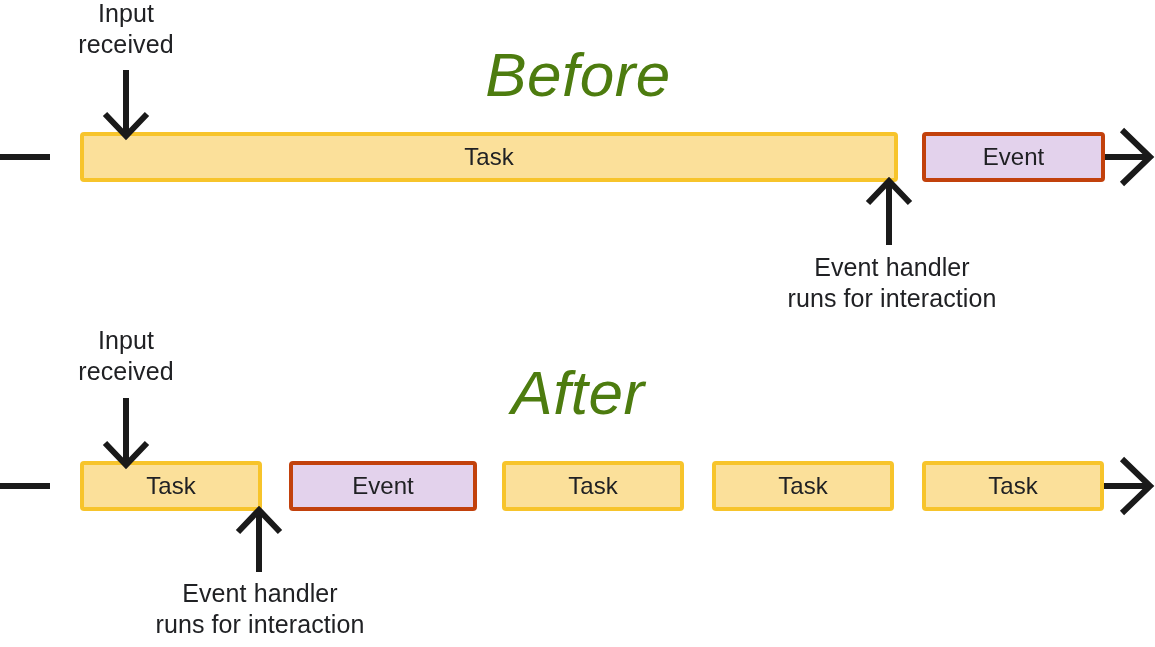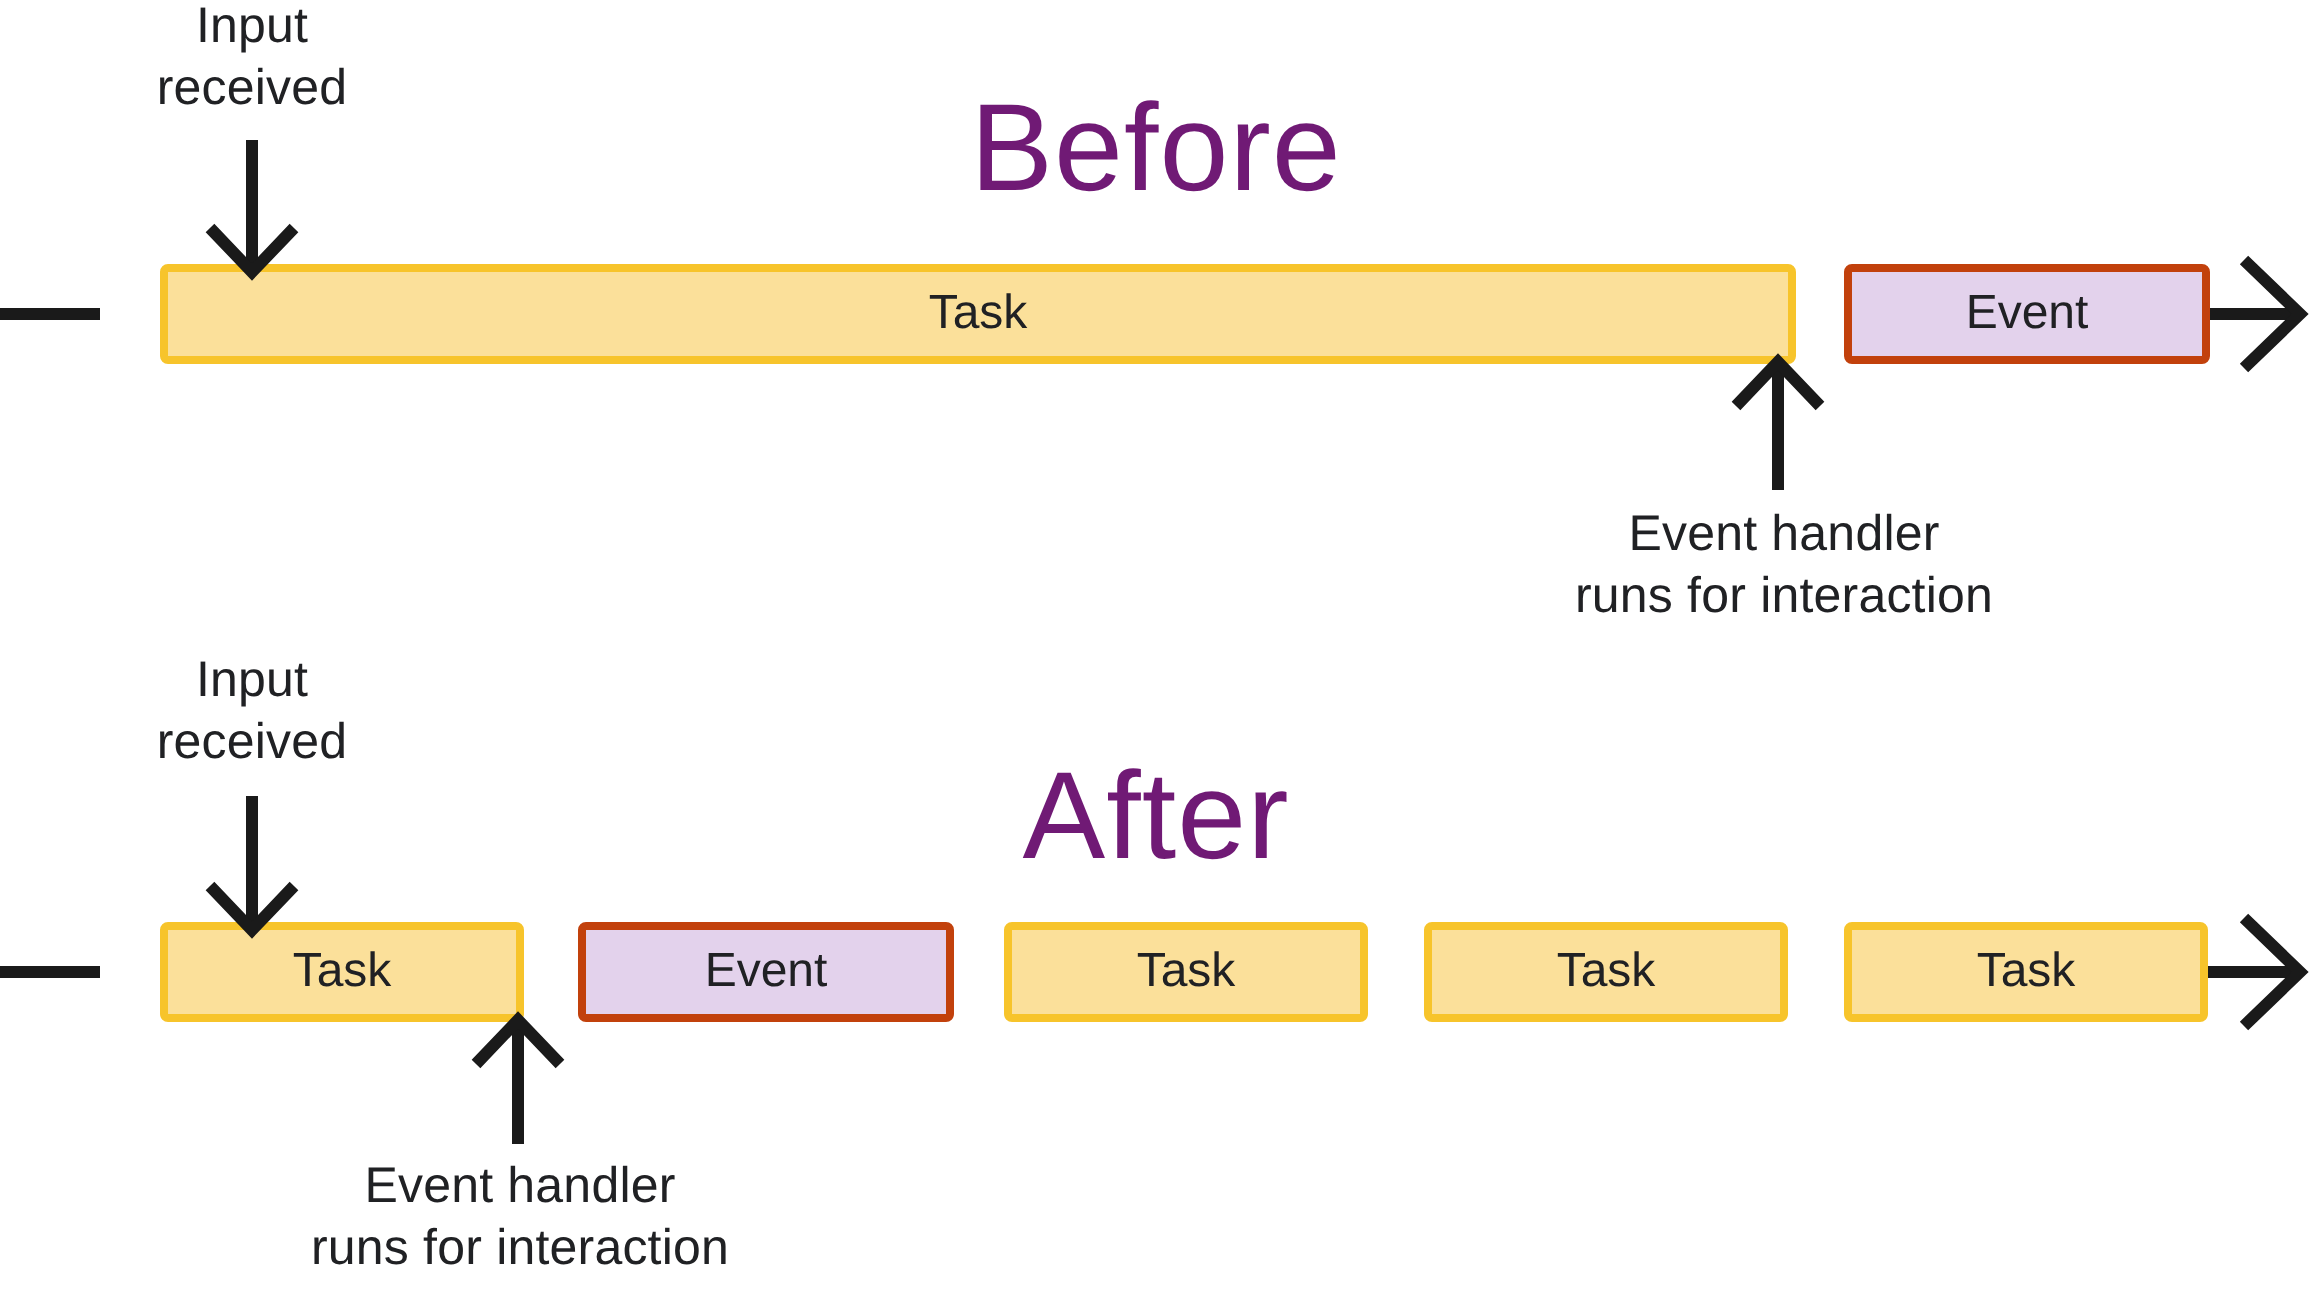--- a/index.html
+++ b/index.html
@@ -20,23 +20,24 @@
     line-height:31px;
     color:#202124;
     text-align:center;
     white-space:pre-line;
     letter-spacing:.1px;
   }
   .title{
     position:absolute;
     font-size:62px;
     line-height:66px;
-    color:#701a75;
+    color:#4d7c0f;
     text-align:center;
     letter-spacing:.5px;
+    font-style:italic;
   }
 
   
   .box{
     position:absolute;
     box-sizing:border-box;
     display:flex;
     align-items:center;
     justify-content:center;
     font-size:24px;
@@ -69,21 +70,21 @@
 
   <div class="rule" style="left:1071px;top:154px;width:76px;"></div>
 
   <div class="box task" style="left:48px;top:132px;width:818px;height:50px;">Task</div>
 
   <div class="box event" style="left:890px;top:132px;width:183px;height:50px;">Event</div>
 
   <div class="anno" style="left:742px;top:252px;width:300px;">Event handler
 runs for interaction</div>
 
-  <div class="title" style="left:378px;top:376px;width:400px;">After</div>
+  <div class="title" style="left:378px;top:360px;width:400px;">After</div>
 
   <div class="anno" style="left:26px;top:325px;width:200px;">Input
 received</div>
 
   <div class="rule" style="left:0px;top:483px;width:50px;"></div>
   <div class="rule" style="left:228px;top:483px;width:31px;"></div>
   <div class="rule" style="left:443px;top:483px;width:29px;"></div>
   <div class="rule" style="left:650px;top:483px;width:32px;"></div>
   <div class="rule" style="left:860px;top:483px;width:32px;"></div>
   <div class="rule" style="left:1070px;top:483px;width:77px;"></div>

